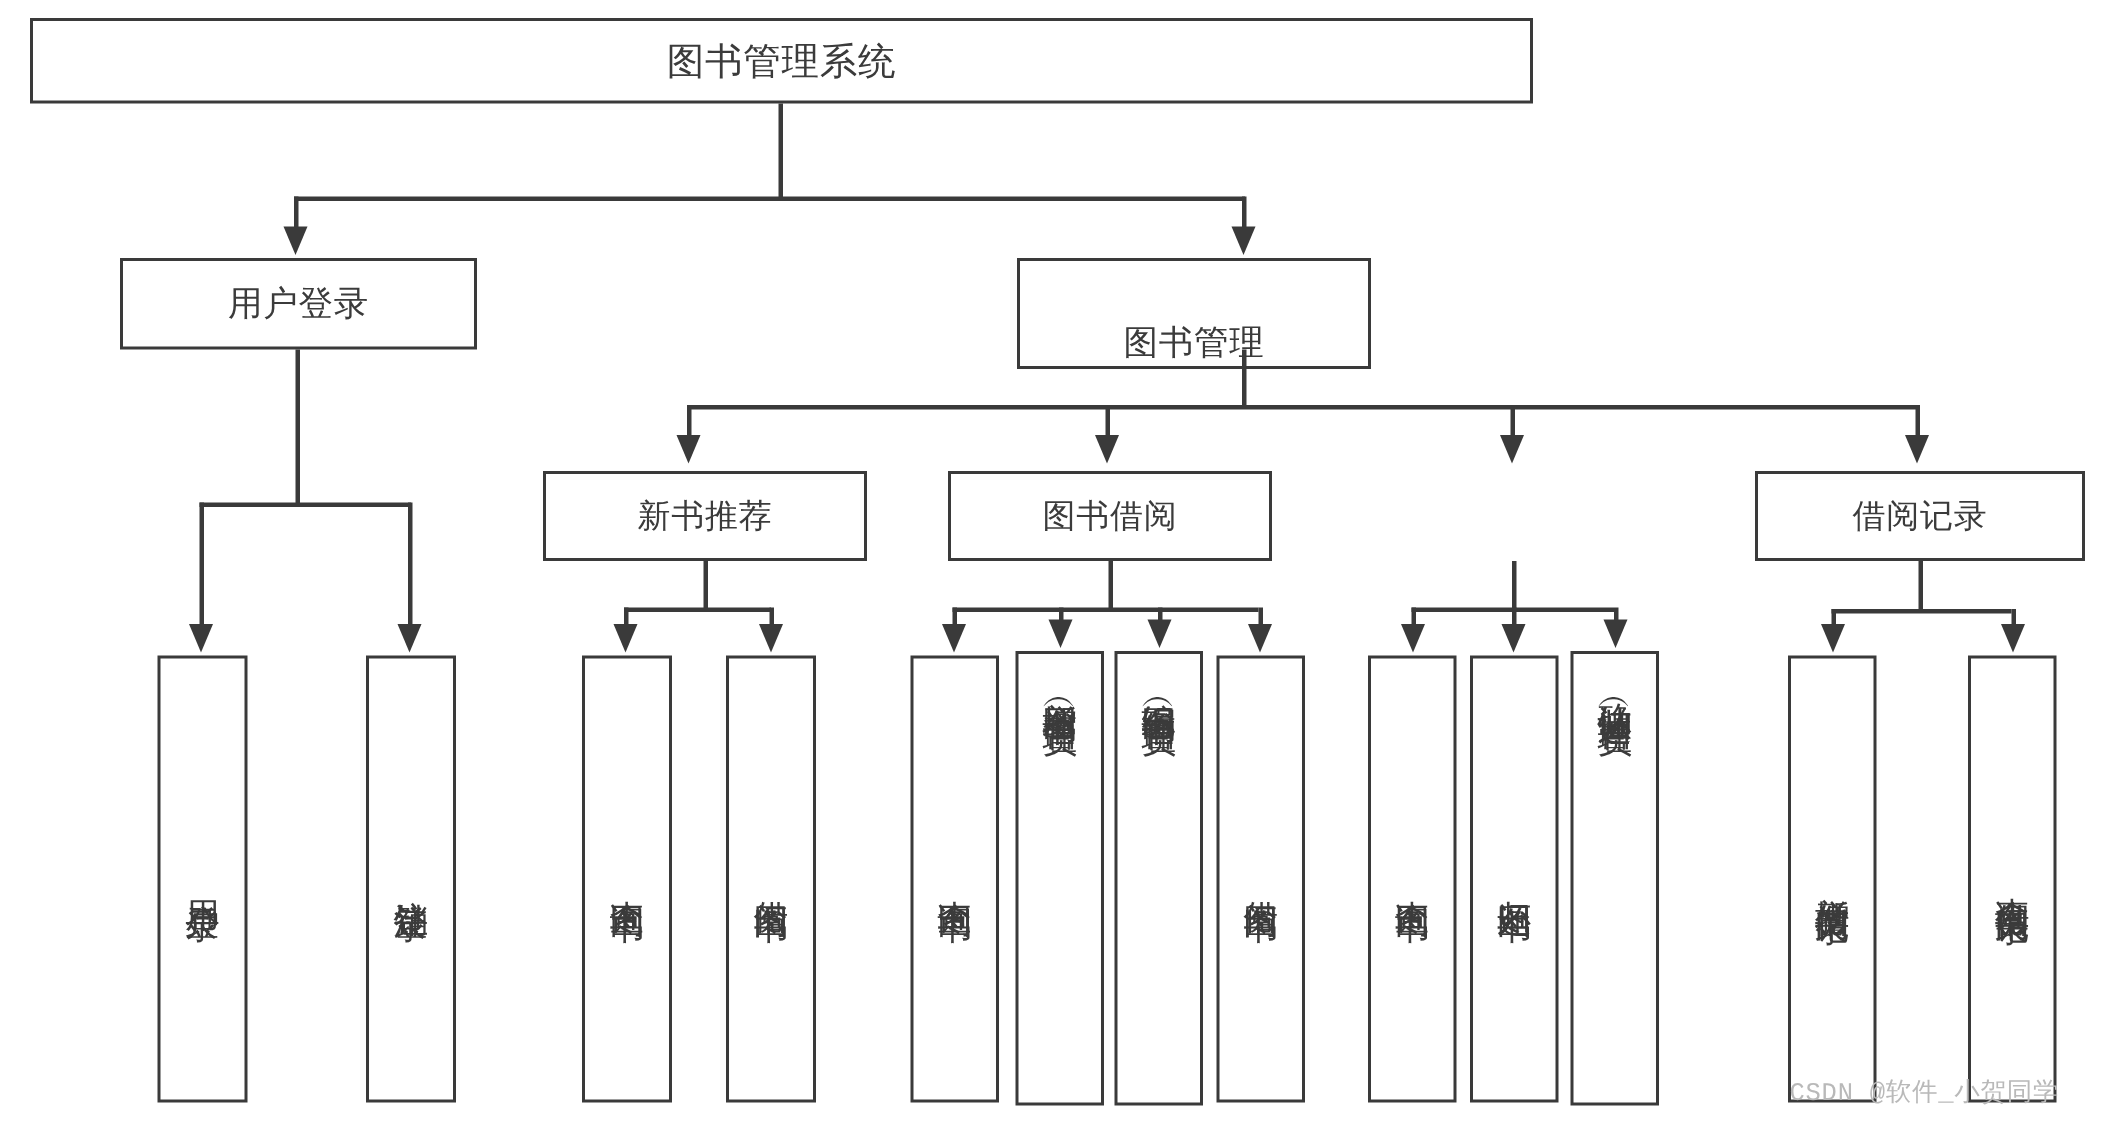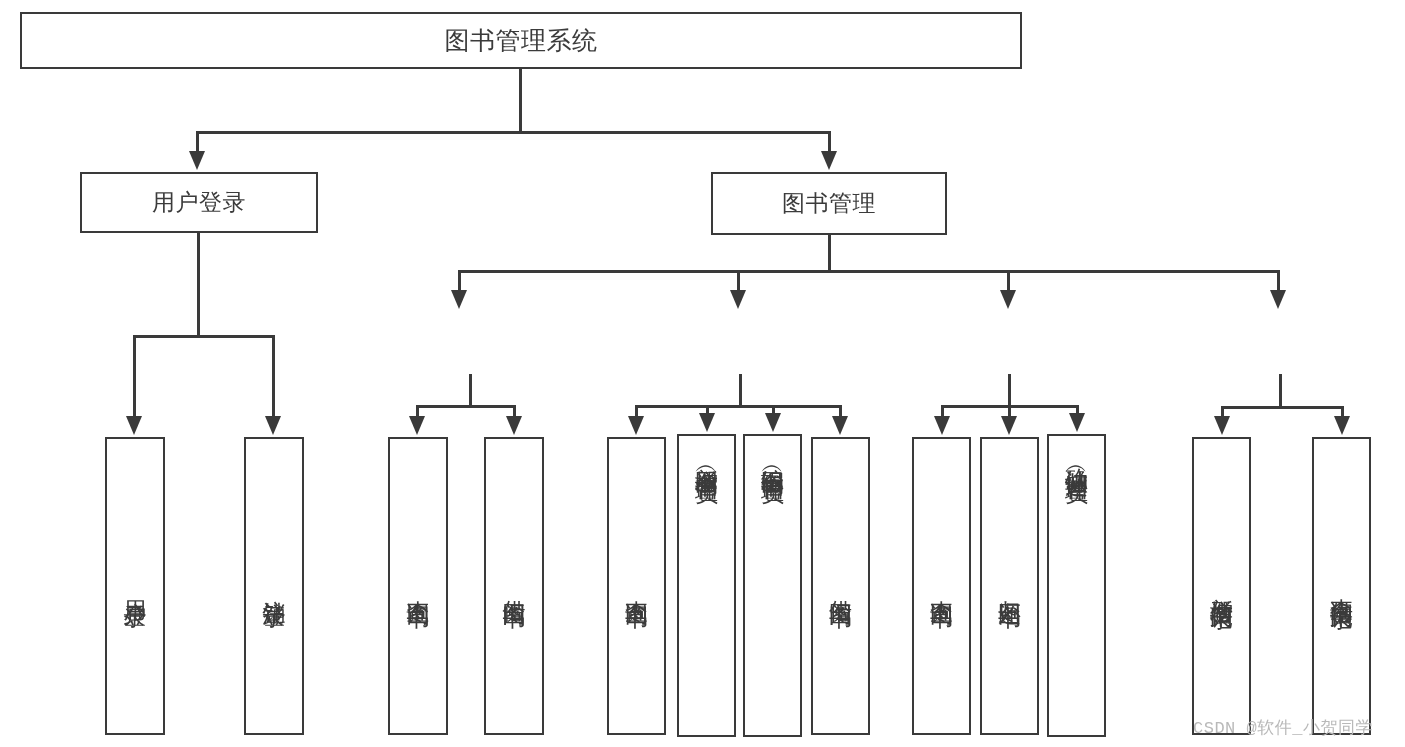--- a/index.html
+++ b/index.html
@@ -103,21 +103,21 @@
   <div class="line-h" style="left:196px; top:131px; width:634px;"></div>
   <div class="line-v" style="left:196px; top:131px; height:22px;"></div>
   <div class="arrow" style="left:189px; top:151px;"></div>
   <div class="line-v" style="left:828px; top:131px; height:22px;"></div>
   <div class="arrow" style="left:821px; top:151px;"></div>
 
   <div class="node lvl2" style="left:80px; top:172px; width:238px; height:61px;">
     <span>用户登录</span>
   </div>
 
-  <div class="node lvl2" style="left:711px; top:172px; width:236px; height:63px;">
+  <div class="node lvl2" style="left:678px; top:172px; width:236px; height:74px;align-items:flex-end;">
     <span>图书管理</span>
   </div>
 
   <div class="line-v" style="left:197px; top:233px; height:103px;"></div>
   <div class="line-h" style="left:133px; top:335px; width:141px;"></div>
   <div class="line-v" style="left:133px; top:335px; height:83px;"></div>
   <div class="arrow" style="left:126px; top:416px;"></div>
   <div class="line-v" style="left:272px; top:335px; height:83px;"></div>
   <div class="arrow" style="left:265px; top:416px;"></div>
 
@@ -125,20 +125,29 @@
   <div class="line-h" style="left:458px; top:270px; width:820px;"></div>
   <div class="line-v" style="left:458px; top:270px; height:22px;"></div>
   <div class="arrow" style="left:451px; top:290px;"></div>
   <div class="line-v" style="left:737px; top:270px; height:22px;"></div>
   <div class="arrow" style="left:730px; top:290px;"></div>
   <div class="line-v" style="left:1007px; top:270px; height:22px;"></div>
   <div class="arrow" style="left:1000px; top:290px;"></div>
   <div class="line-v" style="left:1277px; top:270px; height:22px;"></div>
   <div class="arrow" style="left:1270px; top:290px;"></div>
 
+  <div class="node lvl3" style="left:362px; top:314px; width:216px; height:60px;">
+    <span>新书推荐</span>
+  </div>
+  <div class="node lvl3" style="left:632px; top:314px; width:216px; height:60px;">
+    <span>图书借阅</span>
+  </div>
+  <div class="node lvl3" style="left:1170px; top:314px; width:220px; height:60px;">
+    <span>借阅记录</span>
+  </div>
 
   <div class="line-v" style="left:469px; top:374px; height:32px;"></div>
   <div class="line-h" style="left:416px; top:405px; width:98px;"></div>
   <div class="line-v" style="left:416px; top:405px; height:13px;"></div>
   <div class="arrow" style="left:409px; top:416px;"></div>
   <div class="line-v" style="left:513px; top:405px; height:13px;"></div>
   <div class="arrow" style="left:506px; top:416px;"></div>
 
   <div class="line-v" style="left:739px; top:374px; height:32px;"></div>
   <div class="line-h" style="left:635px; top:405px; width:204px;"></div>

